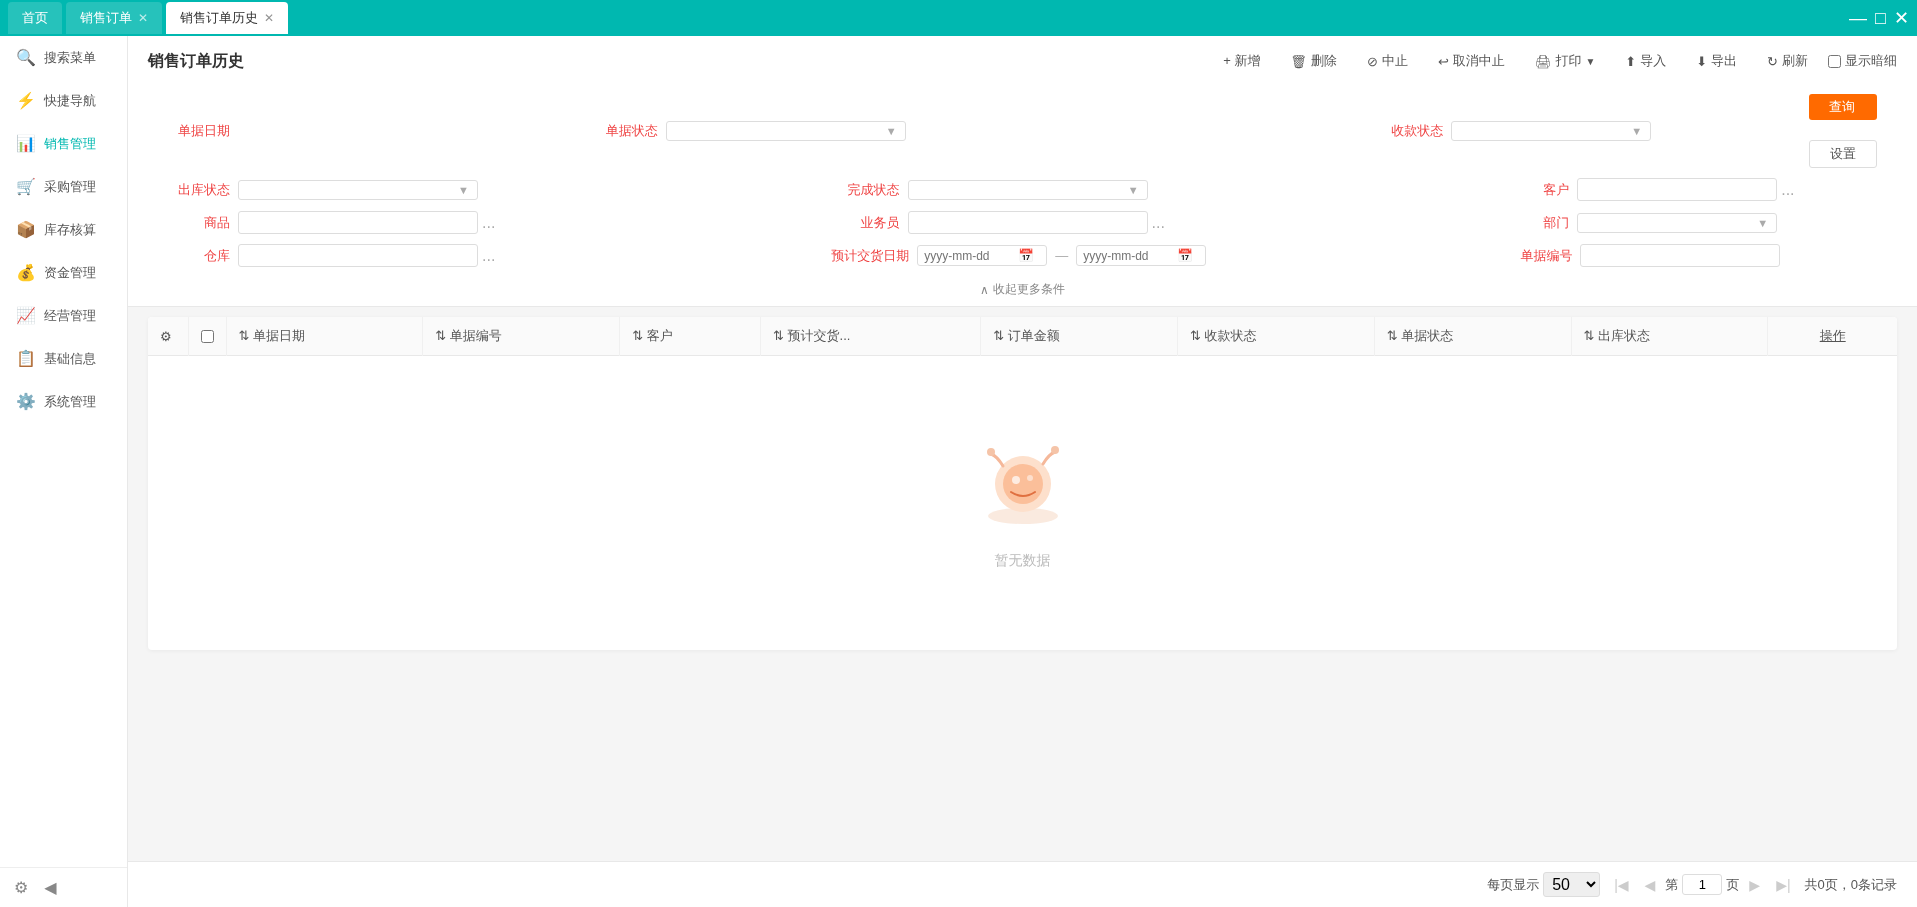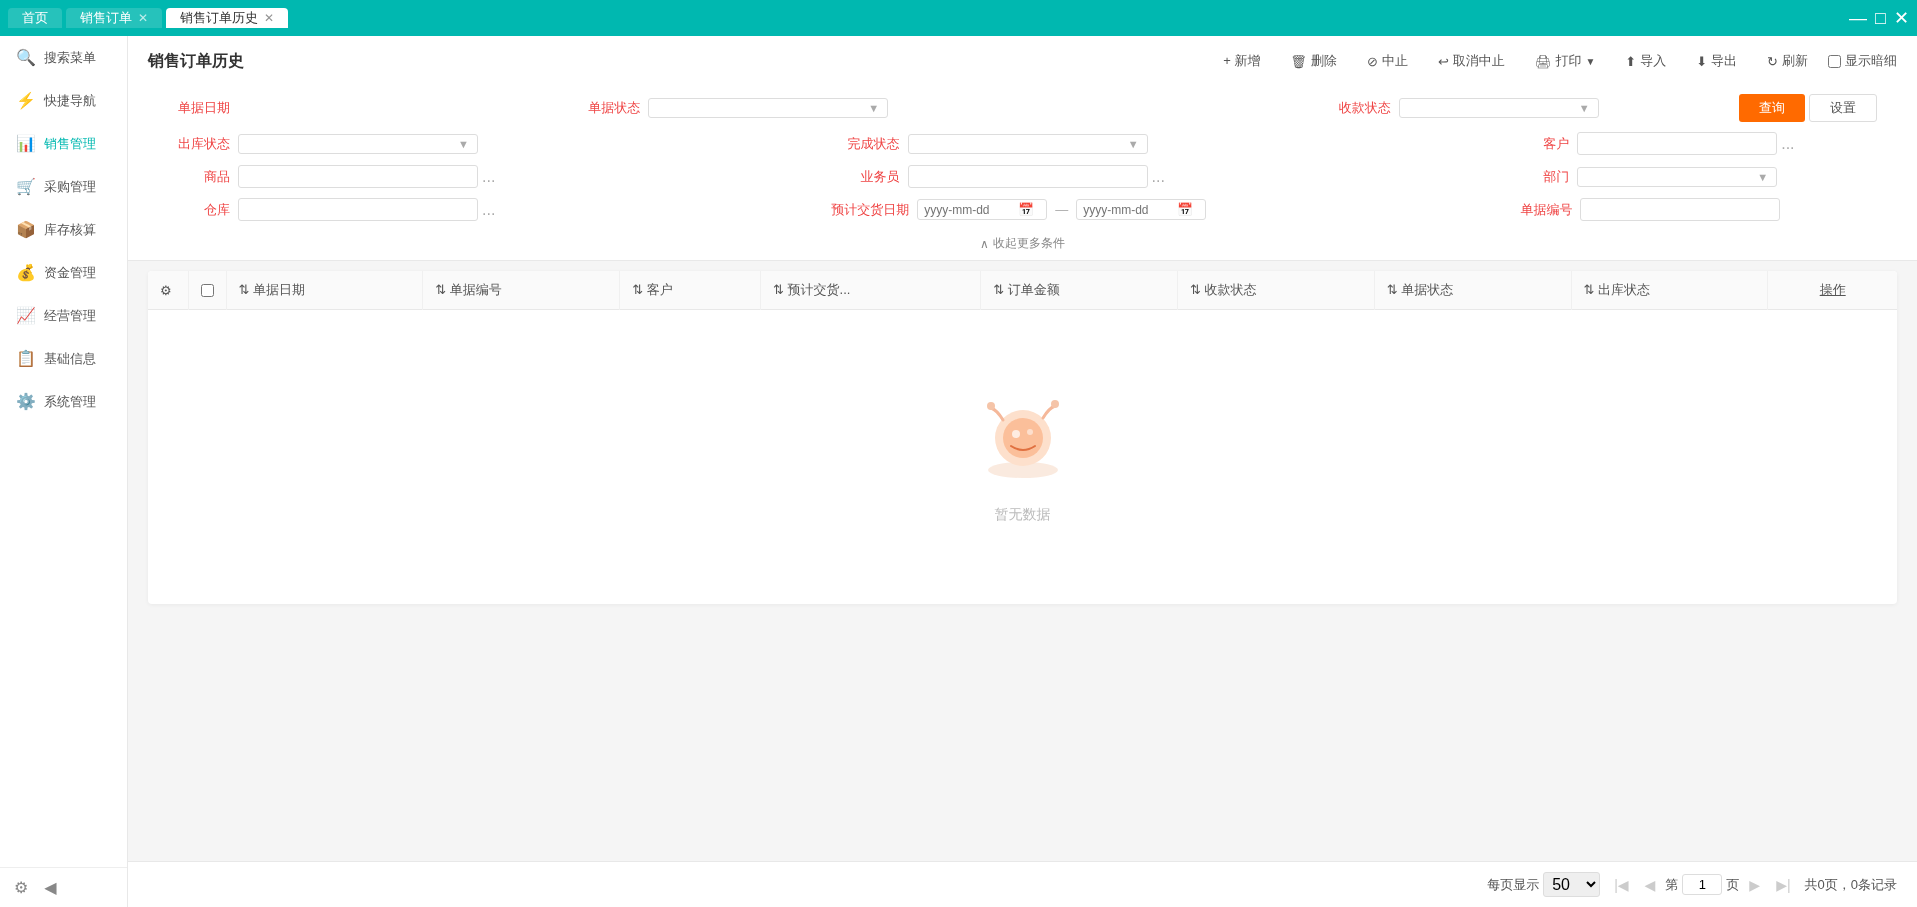--- a/index.html
+++ b/index.html
@@ -11,21 +11,21 @@
       display: flex;
       align-items: center;
       height: 36px;
       padding: 0 8px;
       flex-shrink: 0;
     }
     .tab-item {
       display: flex;
       align-items: center;
       padding: 0 14px;
-      height: 20px;
+      height: 32px;
       background: rgba(255,255,255,0.15);
       color: #fff;
       border-radius: 4px 4px 0 0;
       margin-right: 4px;
       cursor: pointer;
       font-size: 13px;
       white-space: nowrap;
     }
     .tab-item.active {
       background: #fff;
@@ -472,21 +472,21 @@
             </div>
           </div>
           <div class="filter-divider"></div>
           <span class="filter-label">收款状态</span>
           <div class="filter-field">
             <div class="select-field" style="min-width:200px">
               <span style="color:#ccc;font-size:12px"></span>
               <span class="arrow">▼</span>
             </div>
           </div>
-          <div style="margin-left:0; display:flex; flex-direction:row; gap:4px;">
+          <div style="margin-left:0; display:flex; flex-direction:column; gap:20px;">
             <button class="toolbar-btn primary" style="padding:4px 20px;">查询</button>
             <button class="toolbar-btn outline" style="padding:4px 20px; border:1px solid #ddd; border-radius:3px; background:#fff; cursor:pointer; text-align:center; color:#555;">设置</button>
           </div>
         </div>
 
         <div class="filter-row">
           <span class="filter-label">出库状态</span>
           <div class="filter-field">
             <div class="select-field" style="min-width:240px">
               <span></span>

